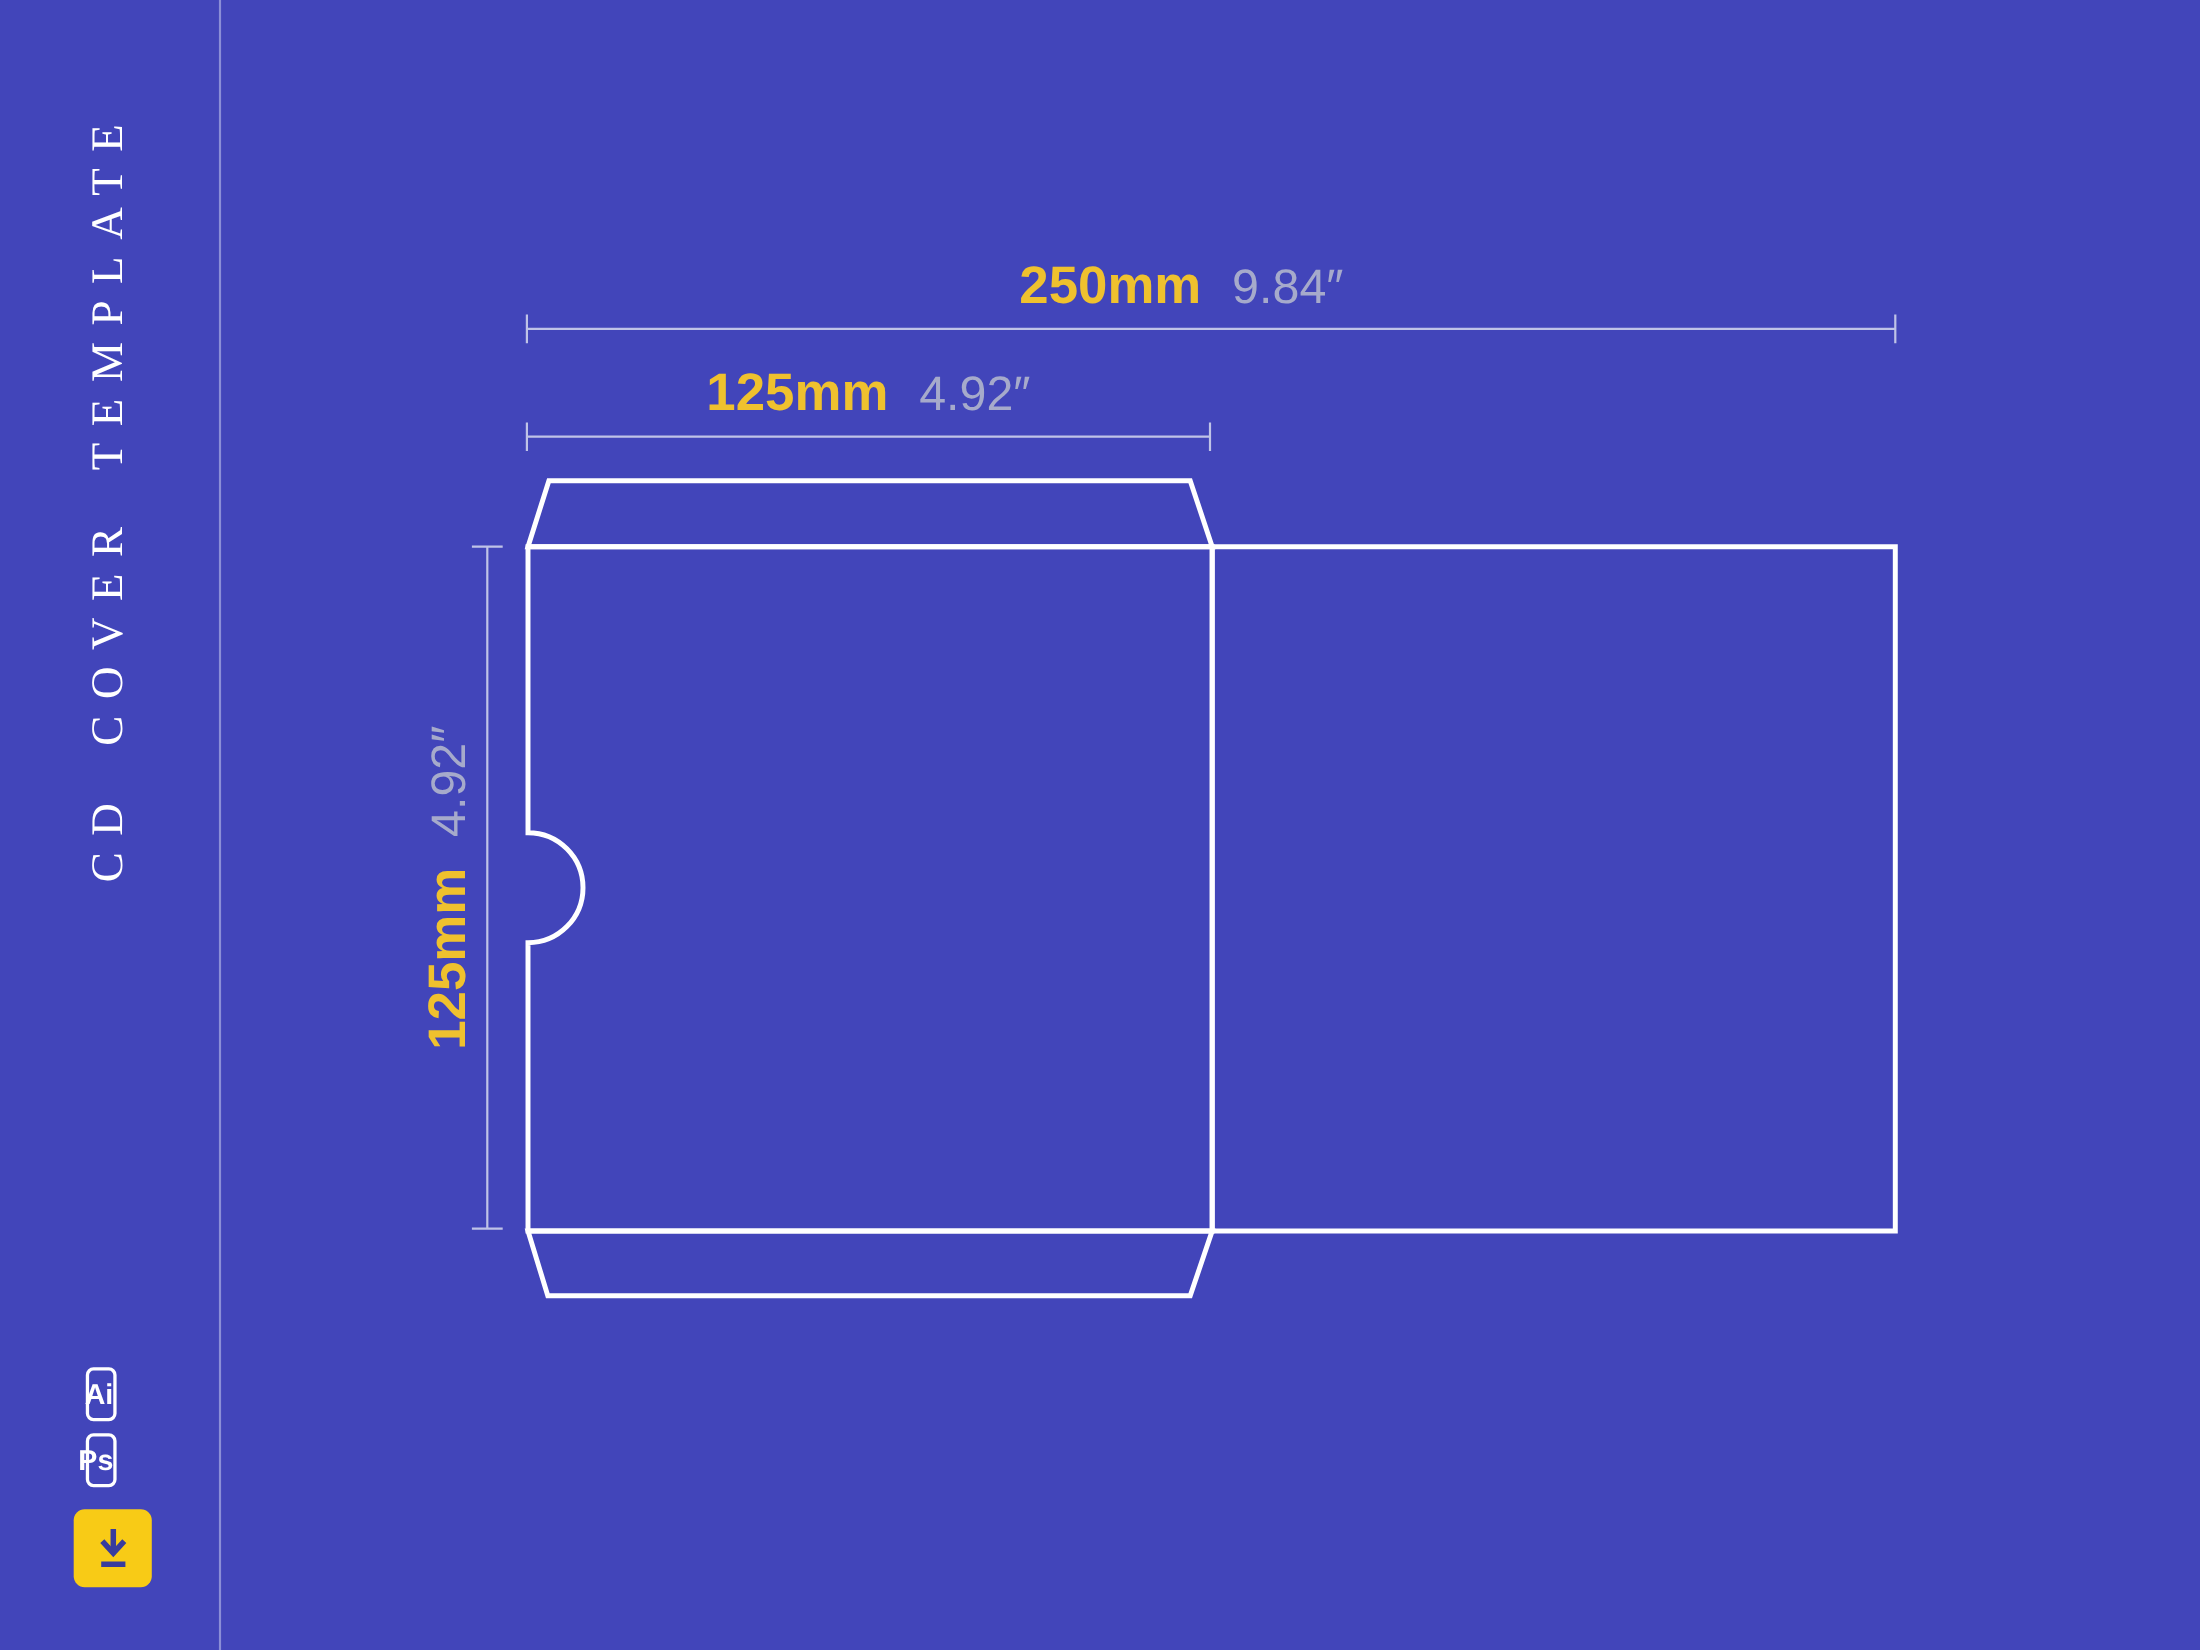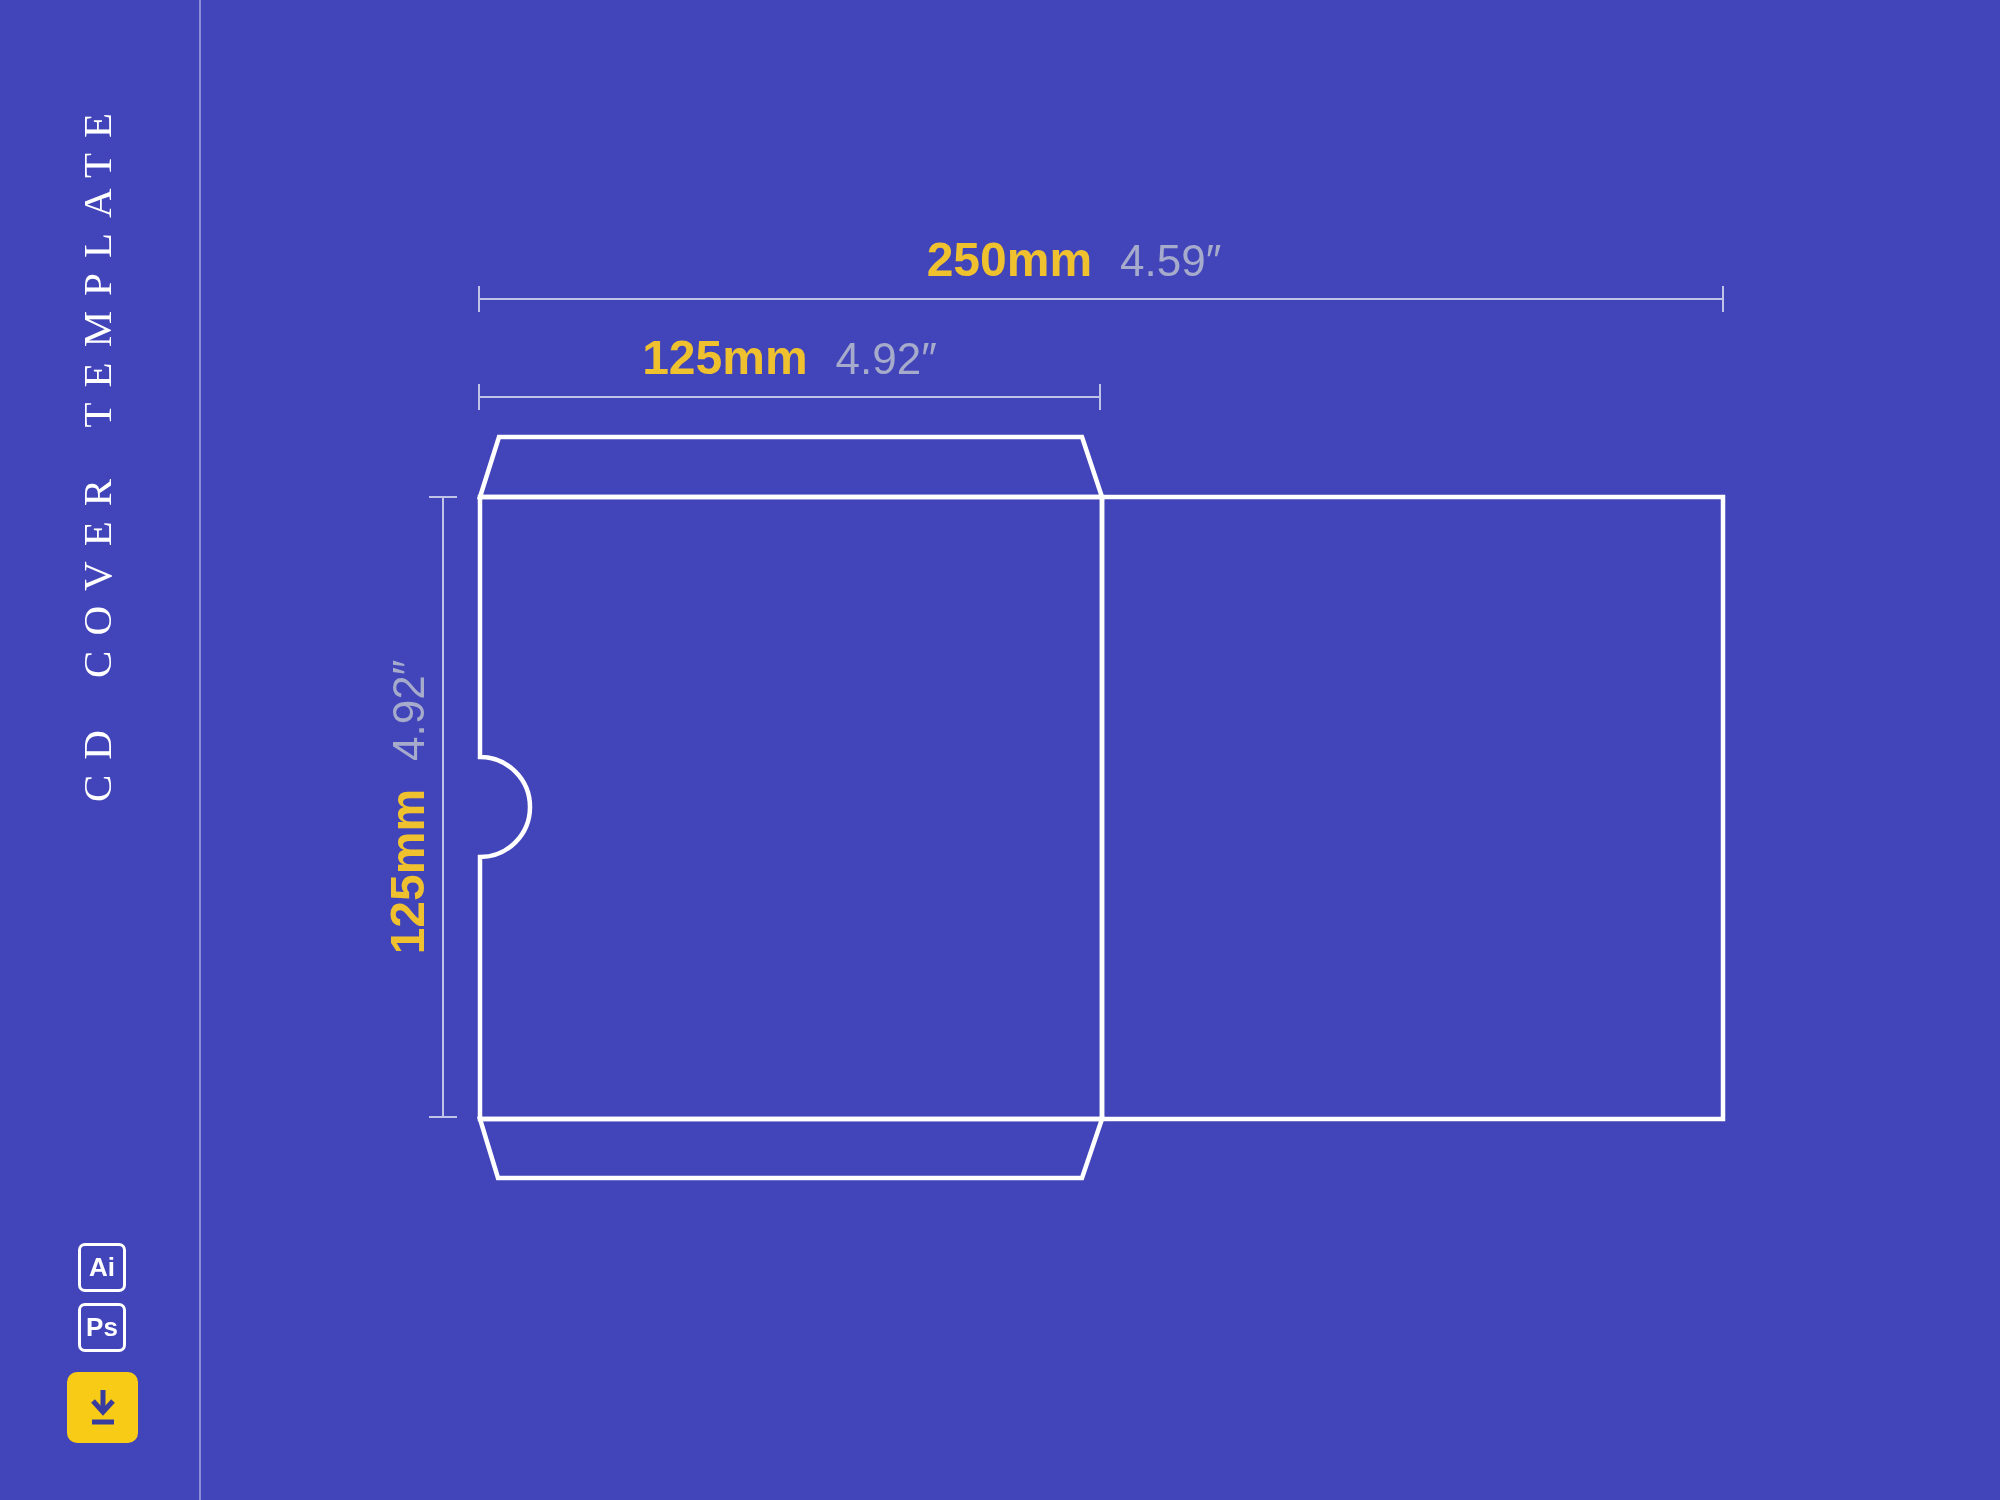--- a/index.html
+++ b/index.html
@@ -80,31 +80,31 @@
     left: 100px; top: 781px;
     width: 620px; height: 52px;
     transform: rotate(-90deg);
     transform-origin: 50% 50%;
   }
 
   
   .badge {
     position: absolute;
     box-sizing: border-box;
-    width: 48px; height: 49px;
+    width: 28px; height: 49px;
     border: 3px solid #FFFFFF;
     border-radius: 7px;
     background: transparent;
     color: #FFFFFF;
     font-family: "Liberation Sans", sans-serif;
     font-size: 26px;
     font-weight: 700;
     display: flex;
     align-items: center;
-    justify-content: center;
+    justify-content: flex-end;
     cursor: pointer;
   }
   .badge-ai { left: 78px; top: 1243px; }
   .badge-ps { left: 78px; top: 1303px; }
 
   .download-btn {
     position: absolute;
     left: 67px; top: 1372px;
     width: 71px; height: 71px;
     background: #F8CB16;
@@ -138,21 +138,21 @@
     <path class="die" d="M480 1119 L1102 1119 L1082 1178 L498 1178 Z"></path>
 
     <path class="dim" d="M479 299 H1723 M479 286 V312 M1723 286 V312"></path>
     <path class="dim" d="M479 397 H1100 M479 384 V410 M1100 384 V410"></path>
     <path class="dim" d="M443 497 V1117 M429 497 H457 M429 1117 H457"></path>
   </svg>
 
   <div class="dim-label dim-label-250">
     <span class="mm-val">250</span>
       <span class="mm-unit">mm</span>
-    <span class="in-val">4.59″</span>
+    <span class="in-val">9.84″</span>
   </div>
 
   <div class="dim-label dim-label-125h">
     <span class="mm-val">125</span>
       <span class="mm-unit">mm</span>
     <span class="in-val">4.92″</span>
   </div>
 
   <div class="dim-label dim-label-125v">
     <span class="mm-val">125</span>

